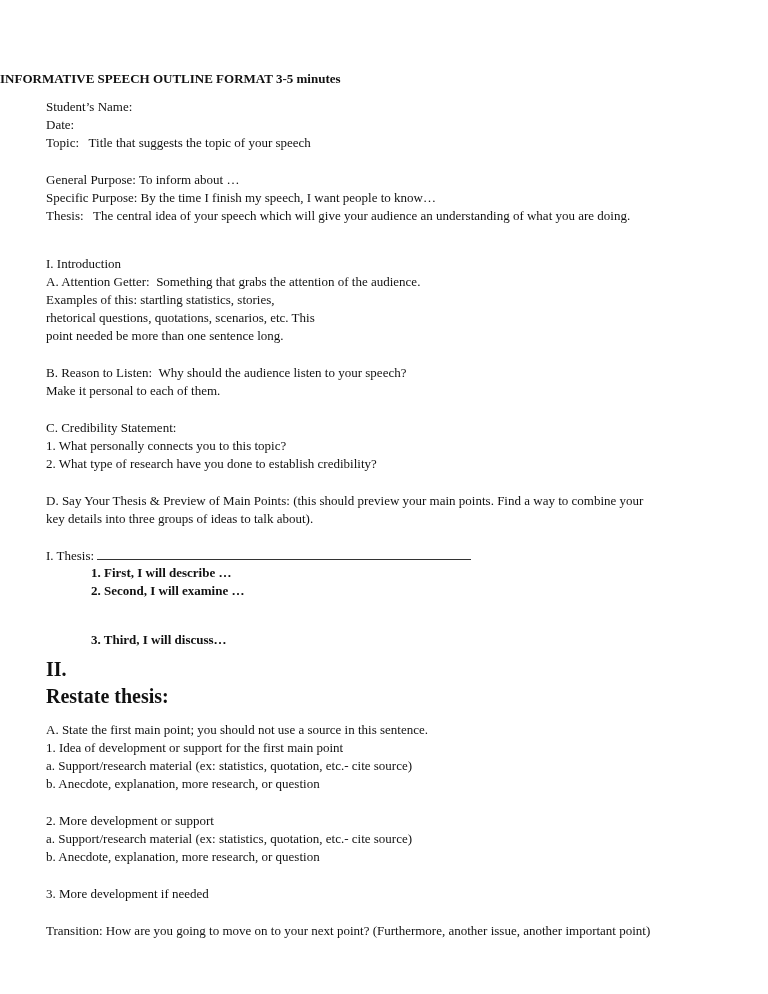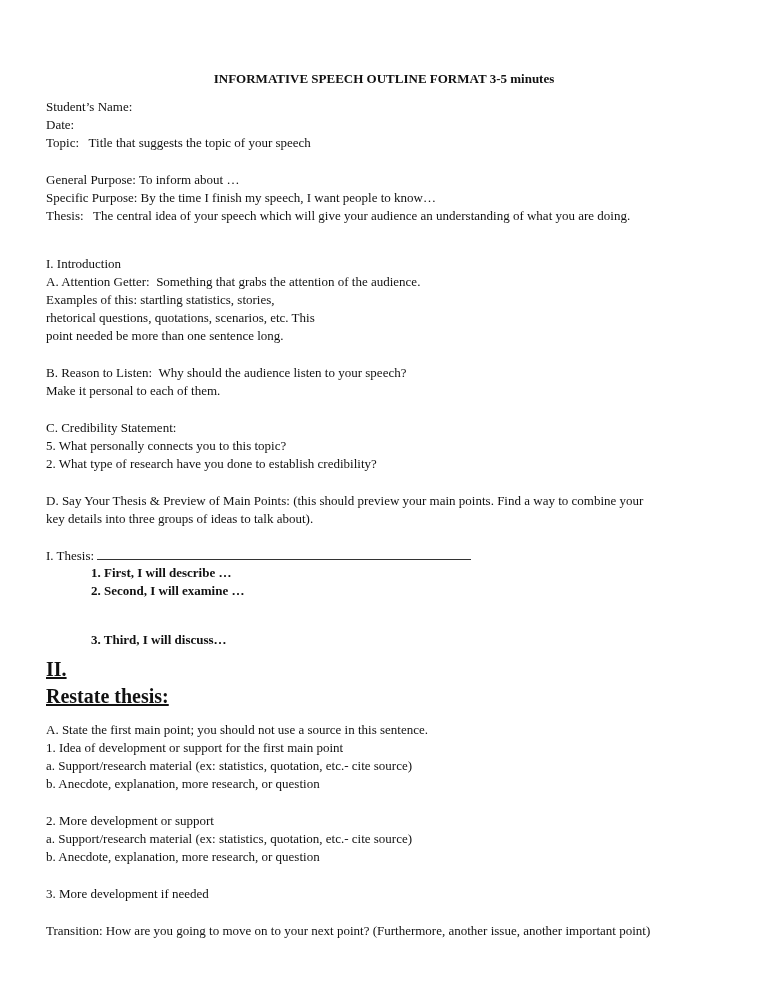--- a/index.html
+++ b/index.html
@@ -1,22 +1,22 @@
 <!DOCTYPE html>
 <html><head>
 <meta charset="utf-8">
 <style>
   html, body { margin: 0; padding: 0; background: #ffffff; }
   body { width: 768px; height: 994px; position: relative; overflow: hidden;
          font-family: "Liberation Serif", "DejaVu Serif", serif; color: #111; font-size: 13px; }
   .ln { position: absolute; left: 46px; white-space: nowrap; line-height: 16px; }
   .b { font-weight: normal; }
-  .title { position: absolute; left: 0; width: 768px; top: 71px; text-align: center; font-weight: bold; font-size: 13px; }
+  .title { position: absolute; left: 0; width: 768px; top: 71px; text-align: left; font-weight: bold; font-size: 13px; }
   .indent { left: 91px; font-weight: bold; }
-  .big { font-size: 20px; font-weight: bold; line-height: 24px; text-decoration: underline; }
+  .big { font-size: 20px; font-weight: bold; line-height: 24px; }
   .uline { display: inline-block; width: 374px; border-bottom: 1px solid #333; height: 12px; vertical-align: baseline; }
 </style>
 </head>
 <body>
 
 <div class="title">INFORMATIVE SPEECH OUTLINE FORMAT 3-5 minutes</div>
 
 <div class="ln b" style="top:99px">Student’s Name:</div>
 <div class="ln b" style="top:117px">Date:</div>
 <div class="ln" style="top:135px">
@@ -44,21 +44,21 @@
 <div class="ln" style="top:310px">rhetorical questions, quotations, scenarios, etc. This</div>
 <div class="ln" style="top:328px">point needed be more than one sentence long.</div>
 
 <div class="ln" style="top:365px">
   <span class="b">B. Reason to Listen:</span>&nbsp;
   <span>Why should the audience listen to your speech?</span>
 </div>
 <div class="ln" style="top:383px">Make it personal to each of them.</div>
 
 <div class="ln b" style="top:420px">C. Credibility Statement:</div>
-<div class="ln" style="top:438px">5. What personally connects you to this topic?</div>
+<div class="ln" style="top:438px">1. What personally connects you to this topic?</div>
 <div class="ln" style="top:456px">2. What type of research have you done to establish credibility?</div>
 
 <div class="ln b" style="top:493px">D. Say Your Thesis &amp; Preview of Main Points: (this should preview your main points. Find a way to combine your</div>
 <div class="ln b" style="top:511px">key details into three groups of ideas to talk about).</div>
 
 <div class="ln" style="top:547px">
   <span class="b">I.  Thesis</span><span>:</span>
   <span class="uline"></span>
 </div>
 <div class="ln indent" style="top:565px">1. First, I will describe …</div>

